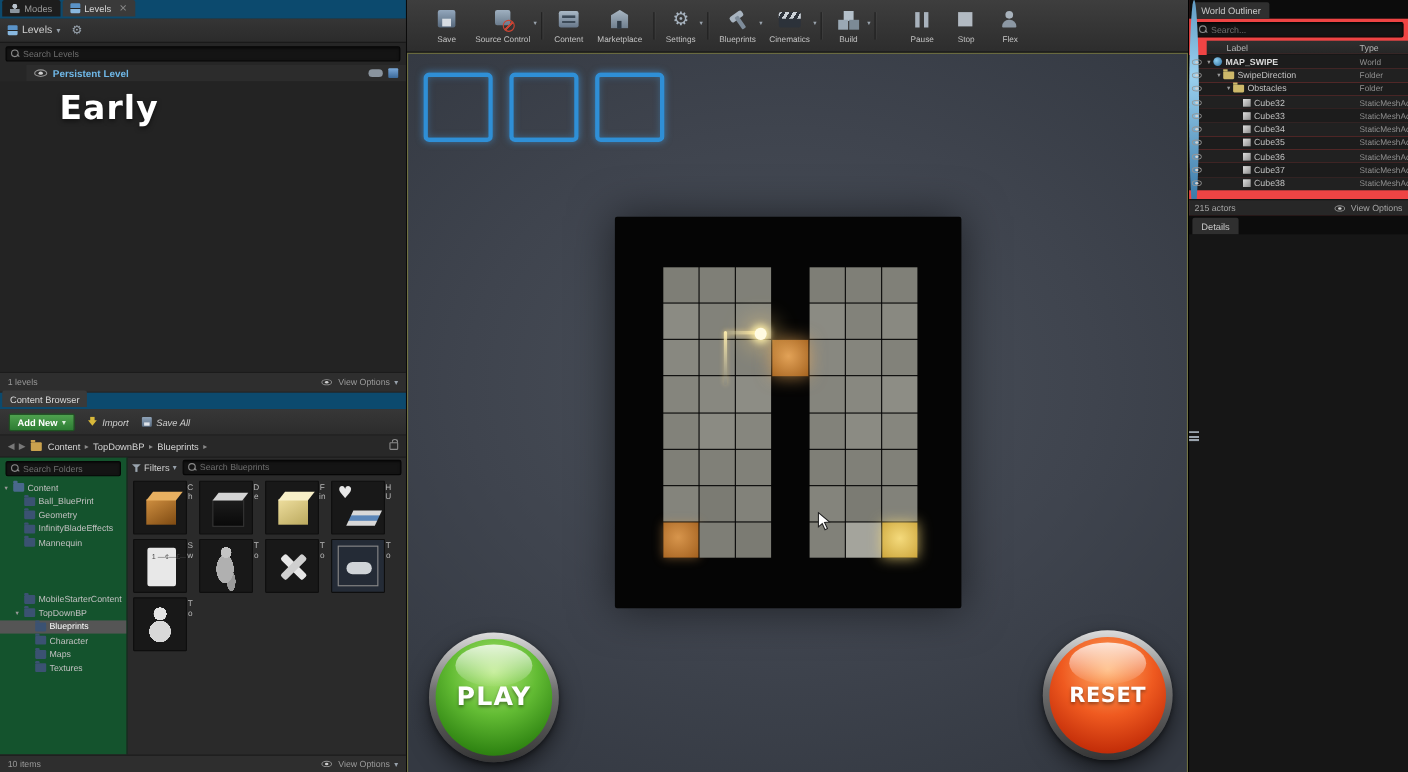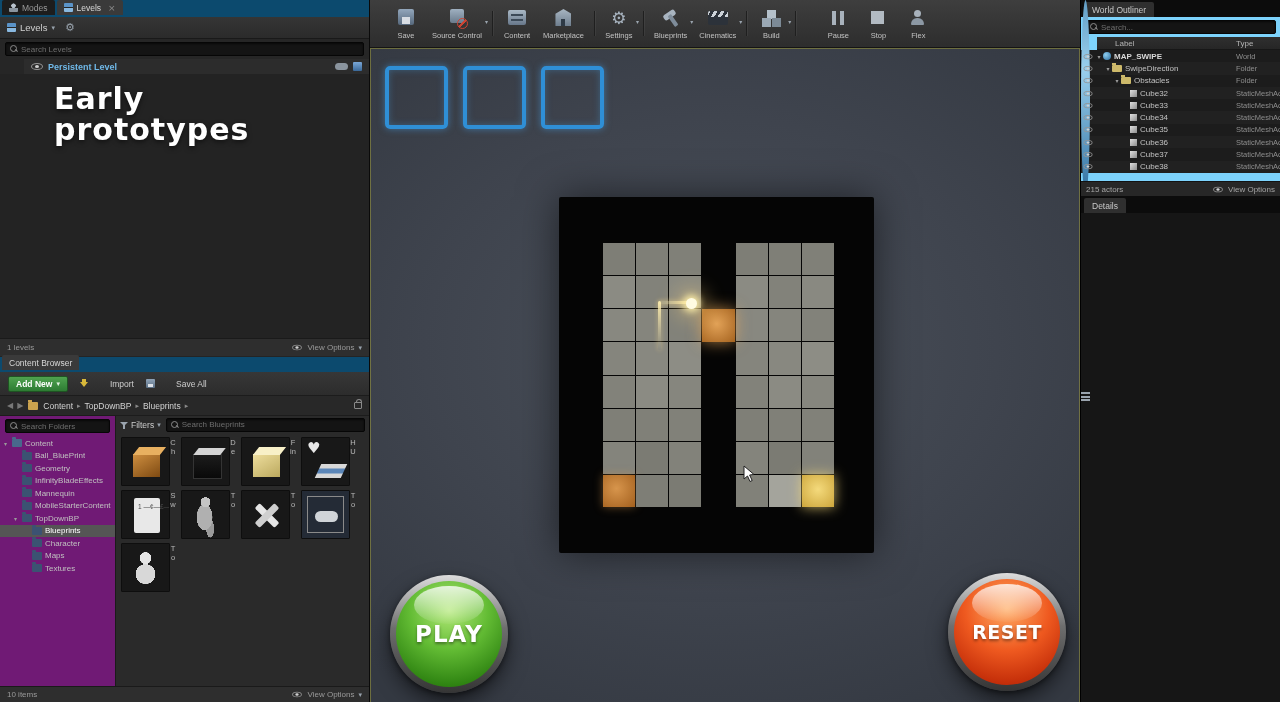--- a/index.html
+++ b/index.html
@@ -45,39 +45,39 @@
 
 .pane-footer { position:absolute; left:0; right:0; bottom:0; height:18px; background:#2e2e2e; border-top:1px solid #1a1a1a; display:flex; align-items:center; gap:4px; padding:0 7px; font-size:8px; color:#9a9a9a; }
 .pane-footer .spacer { flex:1; }
 .pane-footer.static-footer { position:static; flex:none; height:16px; }
 
 
 .cb { position:absolute; top:357px; left:0; right:0; bottom:0; display:flex; flex-direction:column; background:#2a2a2a; }
 .cb .tabstrip { height:15px; flex:none; }
 .cb-actions { height:24px; background:linear-gradient(#373737,#2c2c2c); border-bottom:1px solid #1c1c1c; display:flex; align-items:center; gap:12px; padding:0 8px; flex:none; }
 .addnew-btn { display:flex; align-items:center; gap:4px; background:linear-gradient(#4fa24f,#2d7c33); border:1px solid #1e5422; border-radius:2px; padding:2px 7px; font-size:8.5px; font-weight:bold; color:#fff; }
-.action-btn { display:flex; align-items:center; gap:21px; font-size:8.5px; color:#cecece; }
+.action-btn { display:flex; align-items:center; gap:4px; font-size:8.5px; color:#cecece;font-style:italic; }
 .imp-ic { width:9px; height:9px; position:relative; }
 .imp-ic::before { content:""; position:absolute; left:2.5px; top:0; width:4px; height:4px; background:#d8b83a; }
 .imp-ic::after { content:""; position:absolute; left:0; top:3px; border-left:4.5px solid transparent; border-right:4.5px solid transparent; border-top:5px solid #d8b83a; }
 .saveall-ic { width:9px; height:9px; border-radius:1px; background:linear-gradient(#8fa3b8,#5a6e84); position:relative; }
 .saveall-ic::after { content:""; position:absolute; left:2px; bottom:1px; width:5px; height:3px; background:#dde2e8; }
 
 .cb-breadcrumb { height:20px; display:flex; align-items:center; gap:5px; padding:0 7px; background:#282828; border-bottom:1px solid #1c1c1c; font-size:8.5px; color:#c4c4c4; flex:none; }
 .nav-arrows { display:flex; gap:4px; color:#787878; font-size:8px; }
 .bc-crumbs { display:flex; align-items:center; gap:4px; }
 .crumb { color:#d2d2d2; }
 .crumb-sep { color:#8a8a8a; font-size:7px; }
 .bc-folder { width:10px; height:8px; background:#caa24e; border-radius:1px; position:relative; flex:none; }
 .bc-folder::before { content:""; position:absolute; top:-2px; left:0; width:4px; height:2px; background:#caa24e; }
 .bc-lock { margin-left:auto; width:8px; height:7px; border:1px solid #8a8a8a; border-radius:1px; position:relative; }
 .bc-lock::before { content:""; position:absolute; left:1px; top:-4px; width:4px; height:3px; border:1px solid #8a8a8a; border-bottom:none; border-radius:3px 3px 0 0; }
 
 .cb-body { flex:1; display:flex; min-height:0; }
-.cb-tree { width:116px; flex:none; border-right:1px solid #1b1b1b; background:#701a75; display:flex; flex-direction:column; }
+.cb-tree { width:116px; flex:none; border-right:1px solid #1b1b1b; background:#14532d; display:flex; flex-direction:column; }
 .tree-items { flex:1; overflow:hidden; padding-top:1px; }
 .tree-row { height:12.5px; display:flex; align-items:center; gap:3px; font-size:8px; color:#c0c0c0; white-space:nowrap; }
 .tree-row.selected { background:#555; color:#fff; }
 .tree-arrow { width:7px; font-size:6px; color:#9a9a9a; flex:none; text-align:center; }
 .folder-ic { width:10px; height:8px; background:#3b5272; border-radius:1px; position:relative; flex:none; }
 .folder-ic::before { content:""; position:absolute; top:-2px; left:0; width:4px; height:2px; background:inherit; border-radius:1px 1px 0 0; }
 .folder-ic.root { background:#49688c; }
 .tree-label { overflow:hidden; text-overflow:ellipsis; }
 
 .cb-assets { flex:1; display:flex; flex-direction:column; min-width:0; }
@@ -158,21 +158,21 @@
 .btn-face { position:absolute; inset:6px; border-radius:50%; display:flex; align-items:center; justify-content:center; font-family:"DejaVu Sans",sans-serif; font-weight:bold; color:#fff; }
 .big-btn.play { left:19px; top:526px; }
 .big-btn.reset { left:577px; top:524px; }
 .play .btn-face { background:radial-gradient(circle at 50% 28%, #b2e878 0%, #63bc34 42%, #2f8412 80%, #1d5f06); font-size:23px; letter-spacing:1px; text-shadow:0 2px 3px rgba(0,0,0,.4); }
 .reset .btn-face { background:radial-gradient(circle at 50% 28%, #ffac64 0%, #ef5a20 45%, #c22c08 82%, #8c1a02); font-size:19px; letter-spacing:.5px; text-shadow:0 2px 3px rgba(0,0,0,.4); }
 .btn-face::before { content:""; position:absolute; left:17%; top:5%; width:66%; height:36%; border-radius:50%; background:linear-gradient(rgba(255,255,255,.8), rgba(255,255,255,.04)); }
 .cursor { position:absolute; left:372px; top:416px; }
 
 
 .right-panel { position:absolute; left:1080px; top:0; width:200px; height:702px; background:#151515; border-left:1px solid #000; }
-.outliner { position:absolute; top:0; left:0; right:0; height:196px; background:#7dd3fc; }
+.outliner { position:absolute; top:0; left:0; right:0; height:196px; background:#ef4444; }
 .rp-tabstrip { height:17px; background:#0c0c0c; display:flex; align-items:flex-end; padding:2px 3px 0; }
 .rp-tab { height:15px; background:#2f2f2f; border-radius:2px 2px 0 0; display:flex; align-items:center; gap:4px; padding:0 8px; font-size:8.5px; color:#c8c8c8; }
 .outliner .search-box { margin:3px 4px; }
 .ol-header { height:13px; display:flex; align-items:center; background:linear-gradient(#2f2f2f,#262626); border-bottom:1px solid #171717; font-size:8px; color:#b4b4b4;margin-left:16px; }
 .ol-header .h-label { flex:1; padding-left:18px; }
 .ol-header .h-type { width:44px; flex:none; }
 .ol-row { height:12.3px; display:flex; align-items:center; font-size:8px; color:#c2c2c2; }
 .ol-rows > .ol-row:nth-child(odd) { background:#1c1c1c; }
 .ol-rows > .ol-row:nth-child(even) { background:#212121; }
 .ol-row .eye { transform:scale(.75); margin:0 1px; }
@@ -220,21 +220,20 @@
     </div>
     <div class="persistent-row">
       <span class="eye"></span>
       <span class="persistent-label">Persistent Level</span>
       <span class="pr-gamepad"></span>
       <span class="pr-save"></span>
     </div>
     <div class="levels-body">
       <div class="overlay-title">
         <div>Early</div>
-        <div>prototypes</div>
       </div>
     </div>
     <div class="pane-footer">
       <span>1 levels</span>
       <span class="spacer"></span>
       <span class="eye small"></span>
       <span>View Options</span>
       <span class="dd-caret g">▾</span>
     </div>
   </section>
@@ -301,21 +300,21 @@
             <div class="tree-row" style="padding-left: 12px;">
               <span class="tree-arrow g"></span>
               <span class="folder-ic"></span>
               <span class="tree-label">InfinityBladeEffects</span>
             </div>
             <div class="tree-row" style="padding-left: 12px;">
               <span class="tree-arrow g"></span>
               <span class="folder-ic"></span>
               <span class="tree-label">Mannequin</span>
             </div>
-            <div class="tree-row" style="padding-left: 12px;">
+            <div class="tree-row" style="padding-left: 12px; margin-top: 39px;">
               <span class="tree-arrow g"></span>
               <span class="folder-ic"></span>
               <span class="tree-label">MobileStarterContent</span>
             </div>
             <div class="tree-row" style="padding-left: 12px;">
               <span class="tree-arrow g">▾</span>
               <span class="folder-ic"></span>
               <span class="tree-label">TopDownBP</span>
             </div>
             <div class="tree-row selected" style="padding-left: 22px;">

